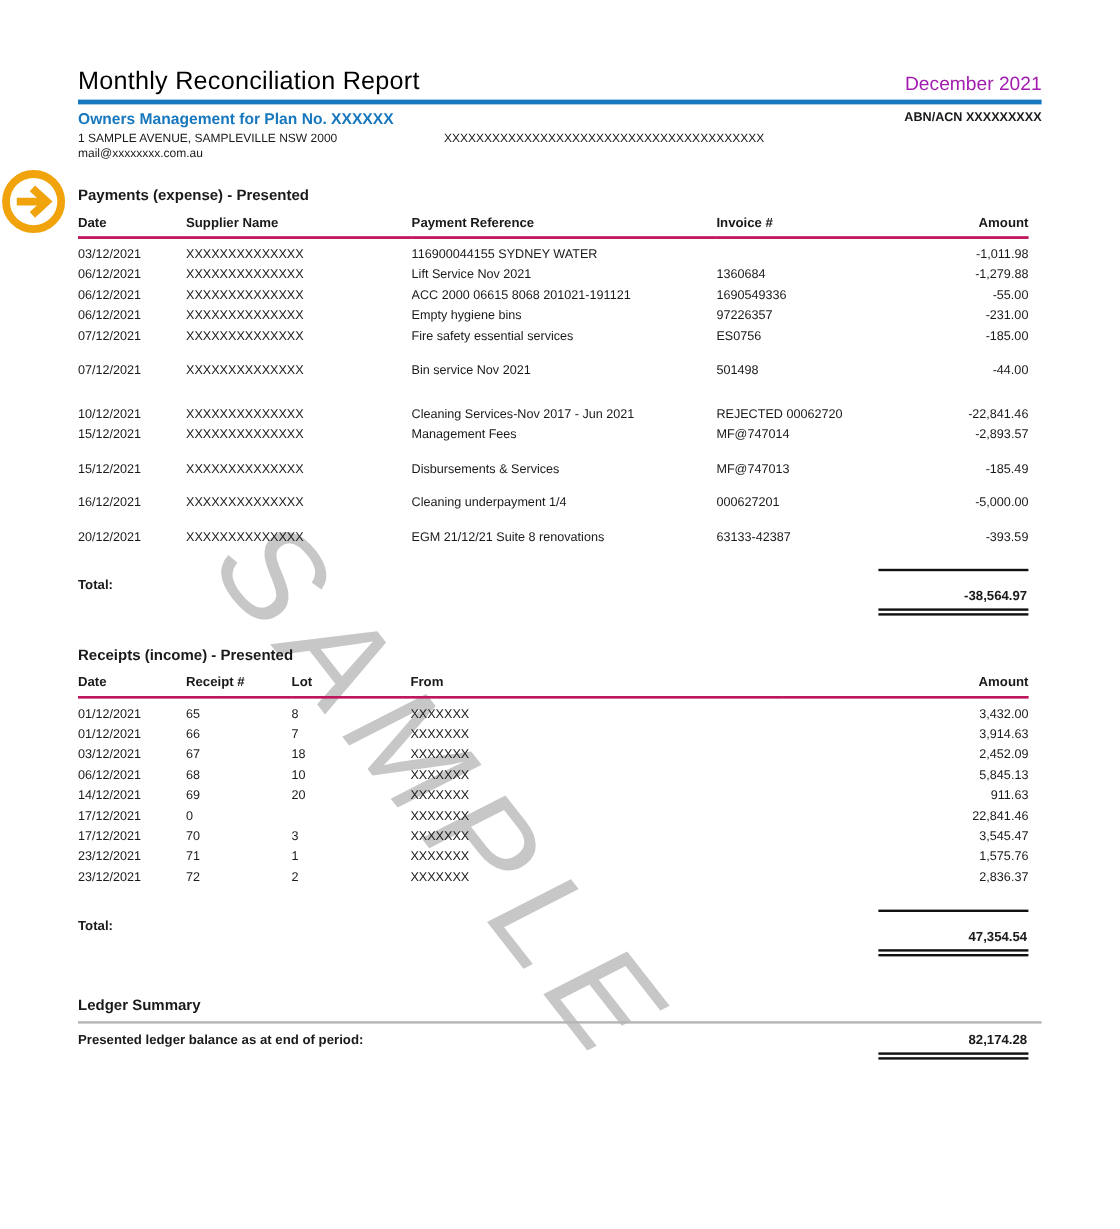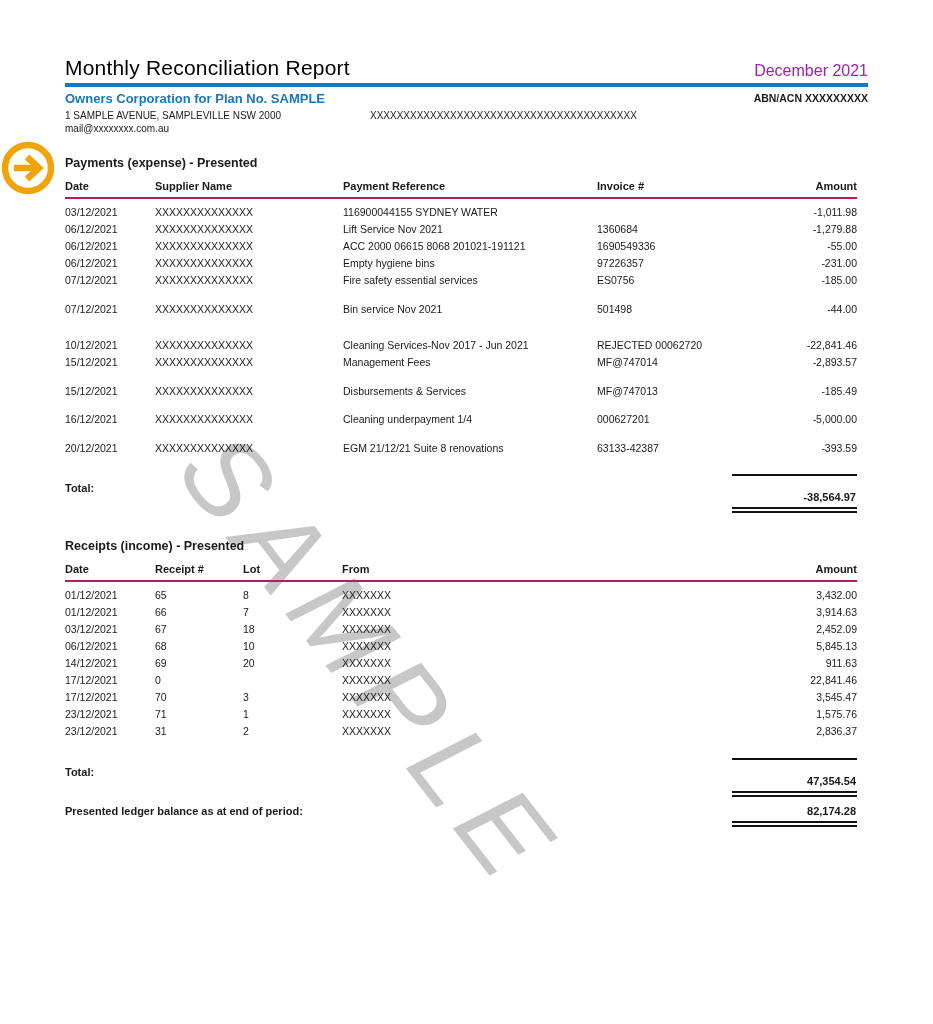--- a/index.html
+++ b/index.html
@@ -80,21 +80,21 @@
   </div>
 
   <div class="content">
 
     <div class="title-row">
       <div class="doc-title">Monthly Reconciliation Report</div>
       <div class="doc-period">December 2021</div>
     </div>
 
     <div class="sub-row">
-      <div class="doc-subtitle">Owners Corporation for Plan No. SAMPLE</div>
+      <div class="doc-subtitle">Owners Management for Plan No. XXXXXX</div>
       <div class="doc-abn">ABN/ACN XXXXXXXXX</div>
     </div>
 
     <div class="addr-row">
       <span class="addr">1 SAMPLE AVENUE, SAMPLEVILLE NSW 2000</span><span>XXXXXXXXXXXXXXXXXXXXXXXXXXXXXXXXXXXXXXXX</span>
     </div>
     <div class="email-row">mail@xxxxxxxx.com.au</div>
 
     <div class="section-h">Payments (expense) - Presented</div>
 
@@ -298,38 +298,39 @@
           <tr>
             <td>23/12/2021</td>
             <td>71</td>
             <td>1</td>
             <td>XXXXXXX</td>
             <td class="num">1,575.76</td>
           </tr>
 
           <tr>
             <td>23/12/2021</td>
-            <td>31</td>
+            <td>72</td>
             <td>2</td>
             <td>XXXXXXX</td>
             <td class="num">2,836.37</td>
           </tr>
 
       </tbody>
     </table>
 
     <div class="total-row">
       <div class="total-label">Total:</div>
       <div class="total-box">
         <div class="rule-top"></div>
         <div class="amount">47,354.54</div>
         <div class="rule-dbl"></div>
       </div>
     </div>
 
+    <div class="ledger-h">Ledger Summary</div>
 
     <div class="ledger-row">
       <div class="ledger-label">Presented ledger balance as at end of period:</div>
       <div class="ledger-box">
         <div class="amount">82,174.28</div>
         <div class="rule-dbl"></div>
       </div>
     </div>
 
   </div>

